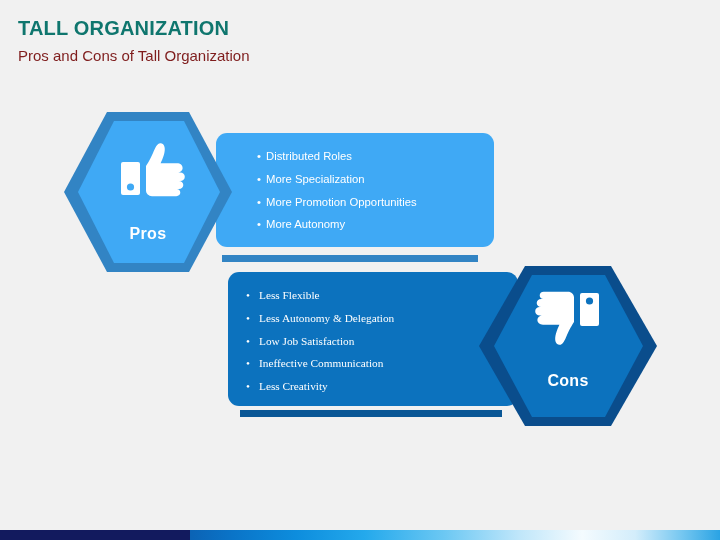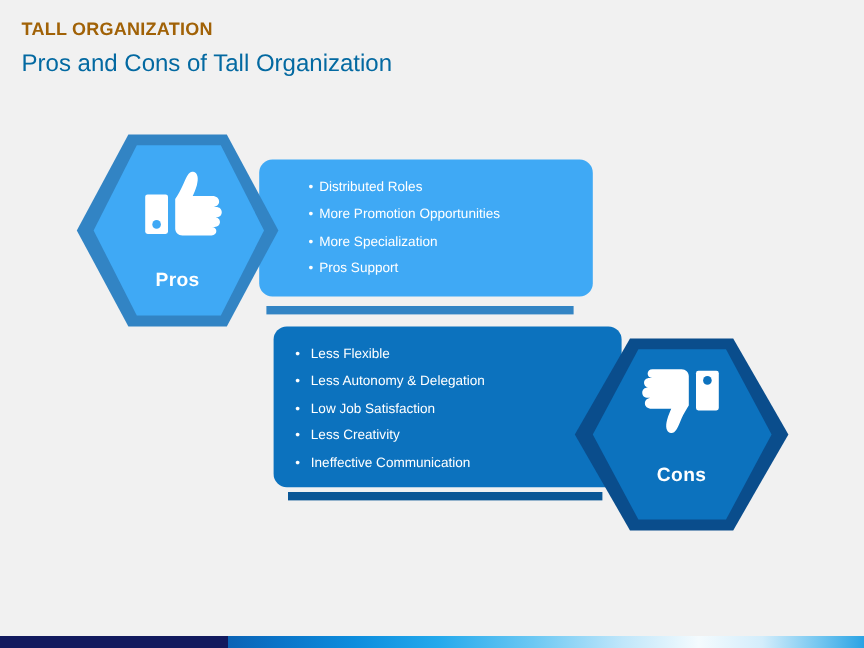--- a/index.html
+++ b/index.html
@@ -23,31 +23,31 @@
   }
 
   
   #header {
     position: absolute;
     left: 18px;
     top: 16px;
     width: 660px;
   }
   #page-title {
-    font-size: 15px;
+    font-size: 20px;
     font-weight: bold;
-    color: #a16207;
+    color: #0f766e;
     letter-spacing: 0.2px;
     line-height: 1.2;
     margin: 0;
   }
   #page-subtitle {
-    font-size: 20px;
+    font-size: 15px;
     font-weight: normal;
-    color: #0369a1;
+    color: #7f1d1d;
     margin: 7px 0 0 0;
     line-height: 1.2;
   }
 
   
   .layer {
     position: absolute;
     left: 0; top: 0;
     width: 720px;
     height: 540px;
@@ -111,21 +111,21 @@
   #pros-panel { left: 216px; top: 133px; width: 278px; height: 114px; }
   #pros-panel .panel-body { background: #3FA9F5; }
   #pros-bullets { left: 41px; top: 18px; }
   #pros-bullets li { margin-bottom: 11.5px; }
 
   #pros-shadowbar {
     left: 222px; top: 255px; width: 256px;
     background: #3284c4;
   }
 
-  #cons-panel { left: 228px; top: 272px; width: 290px; height: 134px; }
+  #cons-panel { left: 228px; top: 272px; width: 290px; height: 134px; font-family: Liberation Serif, serif; }
   #cons-panel .panel-body { background: #0C72BE; }
   #cons-bullets { left: 18px; top: 18px; }
   #cons-bullets li { margin-bottom: 11.5px; }
   #cons-bullets li .bdot { width: 13px; }
 
   #cons-shadowbar {
     left: 240px; top: 410px; width: 262px;
     background: #0a5796;
   }
 
@@ -174,23 +174,23 @@
   </div>
 
   <div class="layer">
 
     <div id="pros-shadowbar" class="panel-shadowbar"></div>
 
     <div id="pros-panel" class="panel">
       <div class="panel-body"></div>
       <ul id="pros-bullets" class="bullets">
         <li><span class="bdot">•</span><span>Distributed Roles</span></li>
+        <li><span class="bdot">•</span><span>More Specialization</span></li>
         <li><span class="bdot">•</span><span>More Promotion Opportunities</span></li>
-        <li><span class="bdot">•</span><span>More Specialization</span></li>
-        <li><span class="bdot">•</span><span>Pros Support</span></li>
+        <li><span class="bdot">•</span><span>More Autonomy</span></li>
       </ul>
     </div>
 
     <div class="hex-group" id="pros-hex" style="left:62px; top:108px; width:172px; height:168px;">
       <svg class="hex-svg" width="172" height="168" viewBox="0 0 172 168">
 
         <polygon points="45,4 127,4 170,84 127,164 45,164 2,84" fill="#3284c4"></polygon>
 
         <polygon points="52,13 122,13 158,84 122,155 52,155 16,84" fill="#3FA9F5"></polygon>
       </svg>
@@ -228,26 +228,26 @@
     </div>
 
     <div id="cons-shadowbar" class="panel-shadowbar"></div>
 
     <div id="cons-panel" class="panel">
       <div class="panel-body"></div>
       <ul id="cons-bullets" class="bullets">
         <li><span class="bdot">•</span><span>Less Flexible</span></li>
         <li><span class="bdot">•</span><span>Less Autonomy &amp; Delegation</span></li>
         <li><span class="bdot">•</span><span>Low Job Satisfaction</span></li>
+        <li><span class="bdot">•</span><span>Ineffective Communication</span></li>
         <li><span class="bdot">•</span><span>Less Creativity</span></li>
-        <li><span class="bdot">•</span><span>Ineffective Communication</span></li>
       </ul>
     </div>
 
-    <div class="hex-group" id="cons-hex" style="left:477px; top:278px; width:182px; height:168px;">
+    <div class="hex-group" id="cons-hex" style="left:477px; top:262px; width:182px; height:168px;">
       <svg class="hex-svg" width="182" height="168" viewBox="0 0 182 168">
 
         <polygon points="48,4 134,4 180,84 134,164 48,164 2,84" fill="#0a4d8c"></polygon>
 
         <polygon points="55,13 128,13 166,84 128,155 55,155 17,84" fill="#0C72BE"></polygon>
       </svg>
 
       <div class="hex-icon" style="left:57px; top:25px;">
         <svg width="66" height="60" viewBox="0 0 66 60" style="transform: rotate(180deg);">
           <rect x="1" y="21" width="19" height="33" rx="2" ry="2" fill="#ffffff"></rect>

